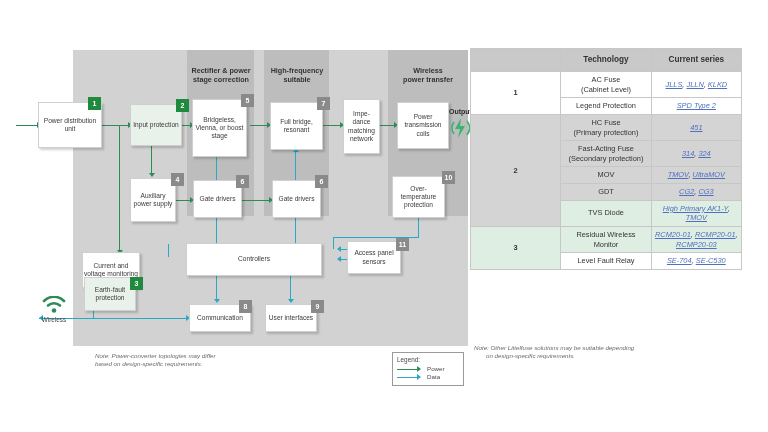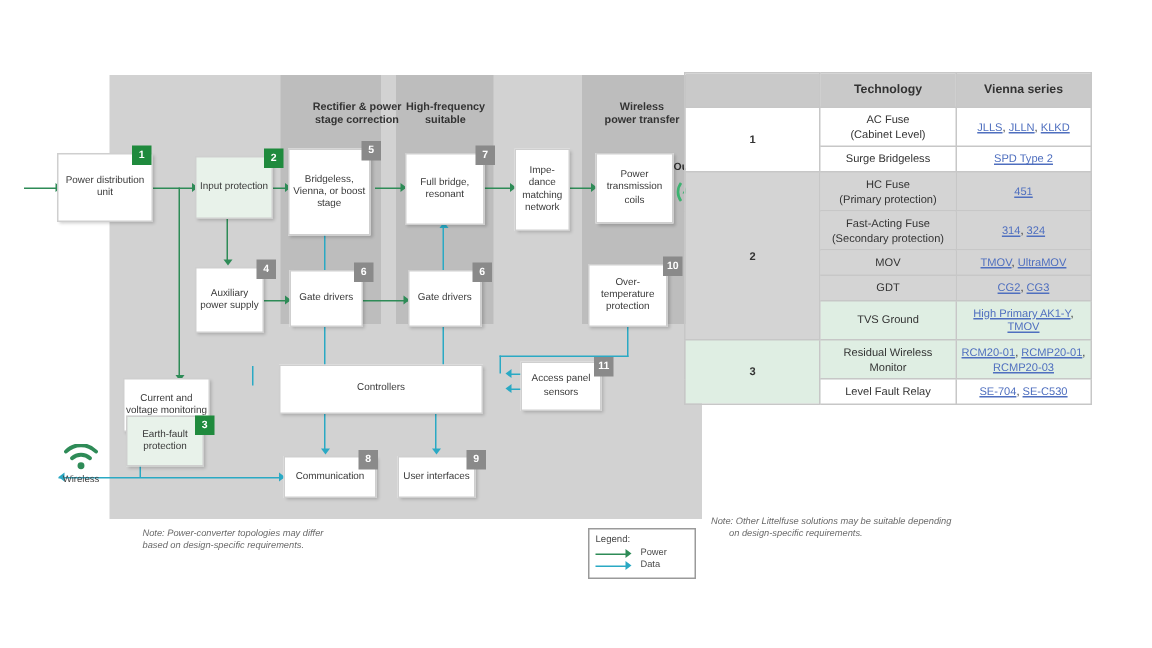--- a/index.html
+++ b/index.html
@@ -39,51 +39,51 @@
   .legend{position:absolute;border:1px solid #9a9a9a;background:#ffffff;
           font-size:6.2px;color:#4a4a4a;padding:3px 4px;box-sizing:border-box;}
   .legend .ttl{font-size:6.4px;margin-bottom:2px;}
   .legend .row{position:relative;height:8px;}
   .legend .row span.lab{position:absolute;left:30px;top:0px;}
 
   .wifi-label{position:absolute;font-size:6.4px;color:#444;text-align:center;}
   .out-label{position:absolute;font-size:7px;font-weight:bold;color:#2b2b2b;}
 
   
-  #tablewrap{position:absolute;left:456px;top:48px;width:278px;}
+  #tablewrap{position:absolute;left:470px;top:48px;width:278px;}
   table.spec{border-collapse:collapse;width:272px;table-layout:fixed;}
   table.spec td,table.spec th{border:1px solid #c7c7c7;font-size:7.4px;color:#333;
         padding:3px 2px;text-align:center;vertical-align:middle;line-height:1.3;}
   table.spec th{background:#c9c9c9;font-weight:bold;font-size:8.2px;height:16px;}
   td.grp{background:#1f8a3d;color:#ffffff;font-weight:bold;font-size:8px;width:16px;
          border:1px solid #ffffff;}
   tr.w td{background:#ffffff;}
   tr.g td{background:#d4d4d4;}
   tr.lg td{background:#dfeee3;}
   td.tech{width:132px;}
-  td.prod{width:124px;}
+  td.prod{width:124px;font-style:italic;}
   .lnk{color:#4f6fbf;text-decoration:underline;}
   .tnote{position:absolute;left:474px;top:344px;width:230px;font-size:6.2px;
          font-style:italic;color:#6a6a6a;line-height:1.35;}
   .tnote .ind{display:block;padding-left:12px;}
 </style>
 </head>
 <body>
 
 <div id="root">
 
   <div id="diagram">
 
     <div class="panel-outer"></div>
 
     <div class="panel-stage" style="left:187px;top:50px;width:67px;height:166px;"></div>
     <div class="panel-stage" style="left:264px;top:50px;width:65px;height:166px;"></div>
     <div class="panel-stage" style="left:388px;top:50px;width:80px;height:166px;"></div>
 
-    <div class="stage-label" style="left:185px;top:66px;width:72px;margin-left:17px;">
+    <div class="stage-label" style="left:185px;top:66px;width:72px;">
       <div>Rectifier &amp; power</div>
       <div>stage correction</div>
     </div>
     <div class="stage-label" style="left:262px;top:66px;width:70px;">
       <div>High-frequency</div>
       <div>suitable</div>
     </div>
     <div class="stage-label" style="left:389px;top:66px;width:78px;">
       <div>Wireless</div>
       <div>power transfer</div>
@@ -268,52 +268,52 @@
       </div>
     </div>
   </div>
 
   <div id="tablewrap">
     <table class="spec">
       <thead>
         <tr>
           <th></th>
           <th class="tech">Technology</th>
-          <th class="prod">Vienna series</th>
+          <th class="prod">Current series</th>
         </tr>
       </thead>
       <tbody id="tbody">
           <tr class="w">
             <td class="grp" rowspan="2">1</td>
             <td class="tech">AC Fuse<br>(Cabinet Level)</td>
             <td class="prod"><span class="lnk">JLLS</span>, <span class="lnk">JLLN</span>, <span class="lnk">KLKD</span></td>
           </tr>
           <tr class="w">
-            <td class="tech">Surge Bridgeless</td>
+            <td class="tech">Legend Protection</td>
             <td class="prod"><span class="lnk">SPD Type 2</span></td>
           </tr>
           <tr class="g">
             <td class="grp" rowspan="5">2</td>
             <td class="tech">HC Fuse<br>(Primary protection)</td>
             <td class="prod"><span class="lnk">451</span></td>
           </tr>
           <tr class="g">
             <td class="tech">Fast-Acting Fuse<br>(Secondary protection)</td>
             <td class="prod"><span class="lnk">314</span>, <span class="lnk">324</span></td>
           </tr>
           <tr class="g">
             <td class="tech">MOV</td>
             <td class="prod"><span class="lnk">TMOV</span>, <span class="lnk">UltraMOV</span></td>
           </tr>
           <tr class="g">
             <td class="tech">GDT</td>
             <td class="prod"><span class="lnk">CG2</span>, <span class="lnk">CG3</span></td>
           </tr>
           <tr class="lg">
-            <td class="tech">TVS Ground</td>
+            <td class="tech">TVS Diode</td>
             <td class="prod"><span class="lnk">High Primary AK1-Y</span>, <span class="lnk">TMOV</span></td>
           </tr>
           <tr class="lg">
             <td class="grp" rowspan="2">3</td>
             <td class="tech">Residual Wireless Monitor</td>
             <td class="prod"><span class="lnk">RCM20-01</span>, <span class="lnk">RCMP20-01</span>, <span class="lnk">RCMP20-03</span></td>
           </tr>
           <tr class="w">
             <td class="tech">Level Fault Relay</td>
             <td class="prod"><span class="lnk">SE-704</span>, <span class="lnk">SE-C530</span></td>

